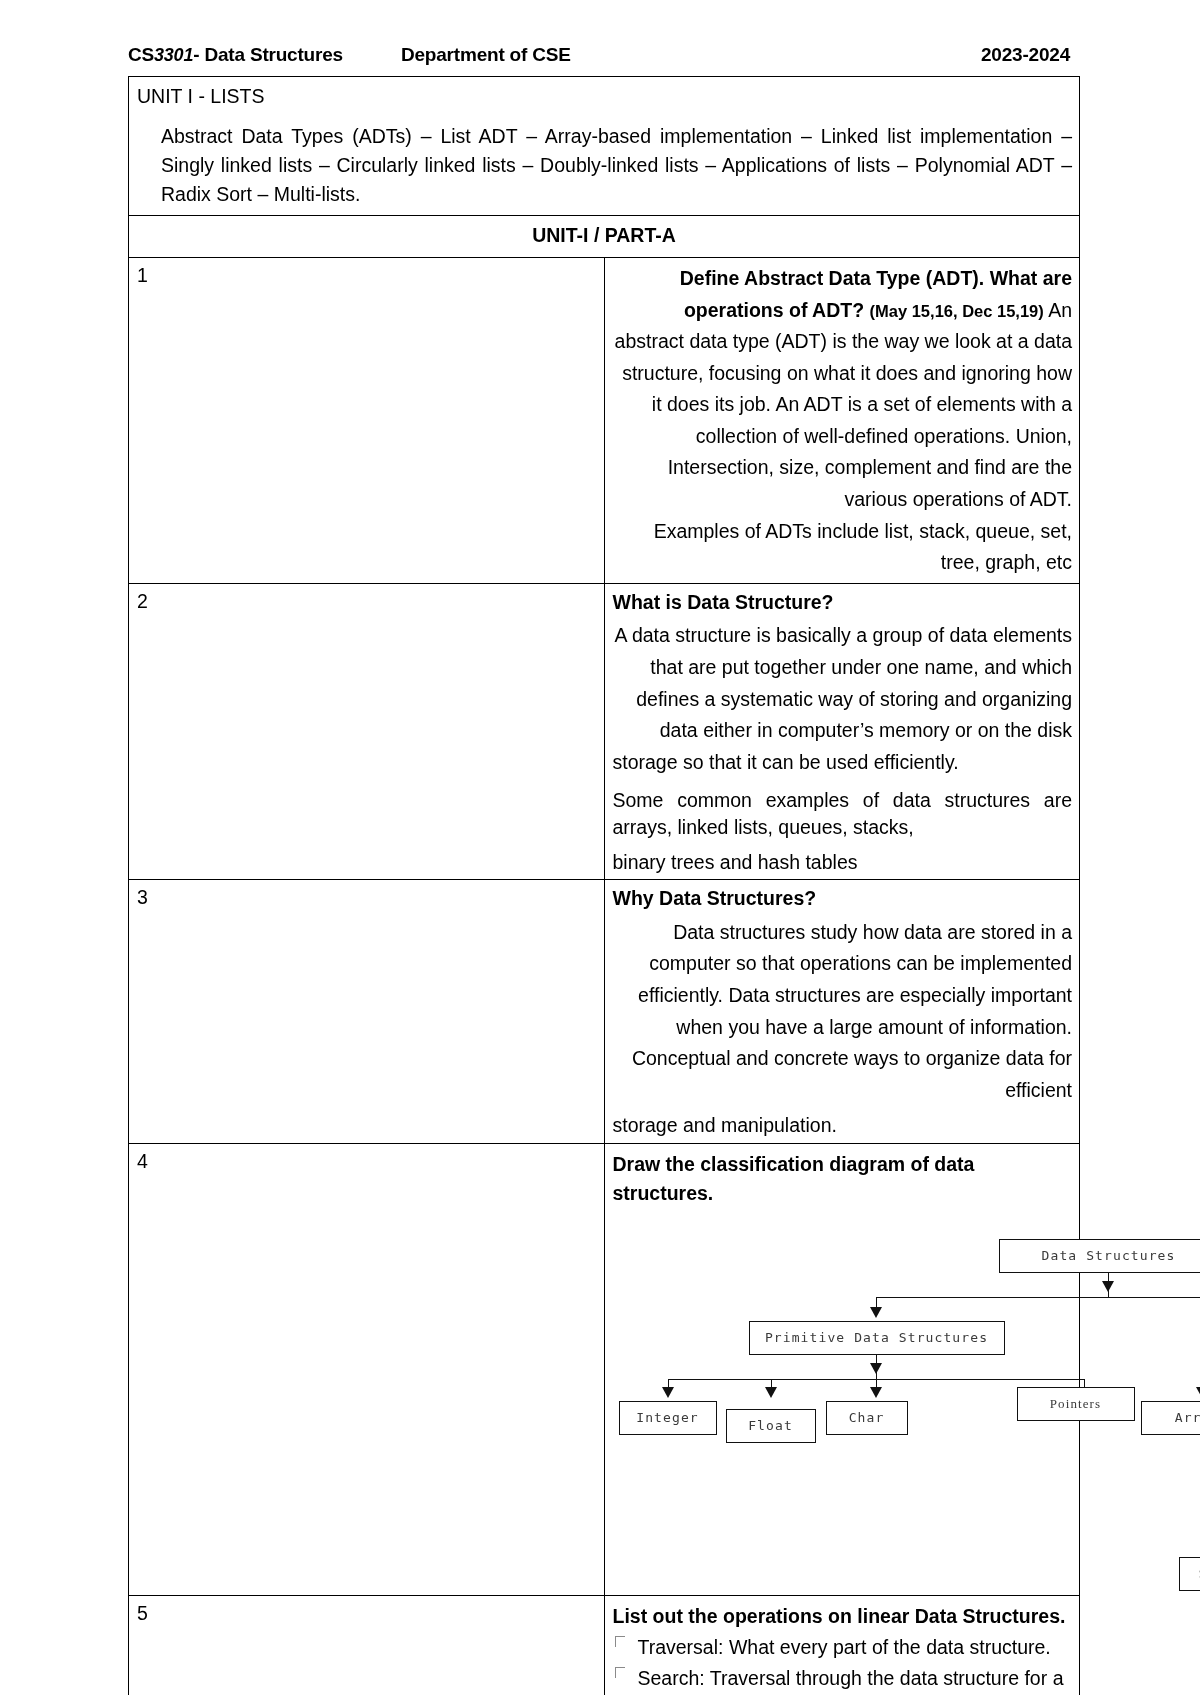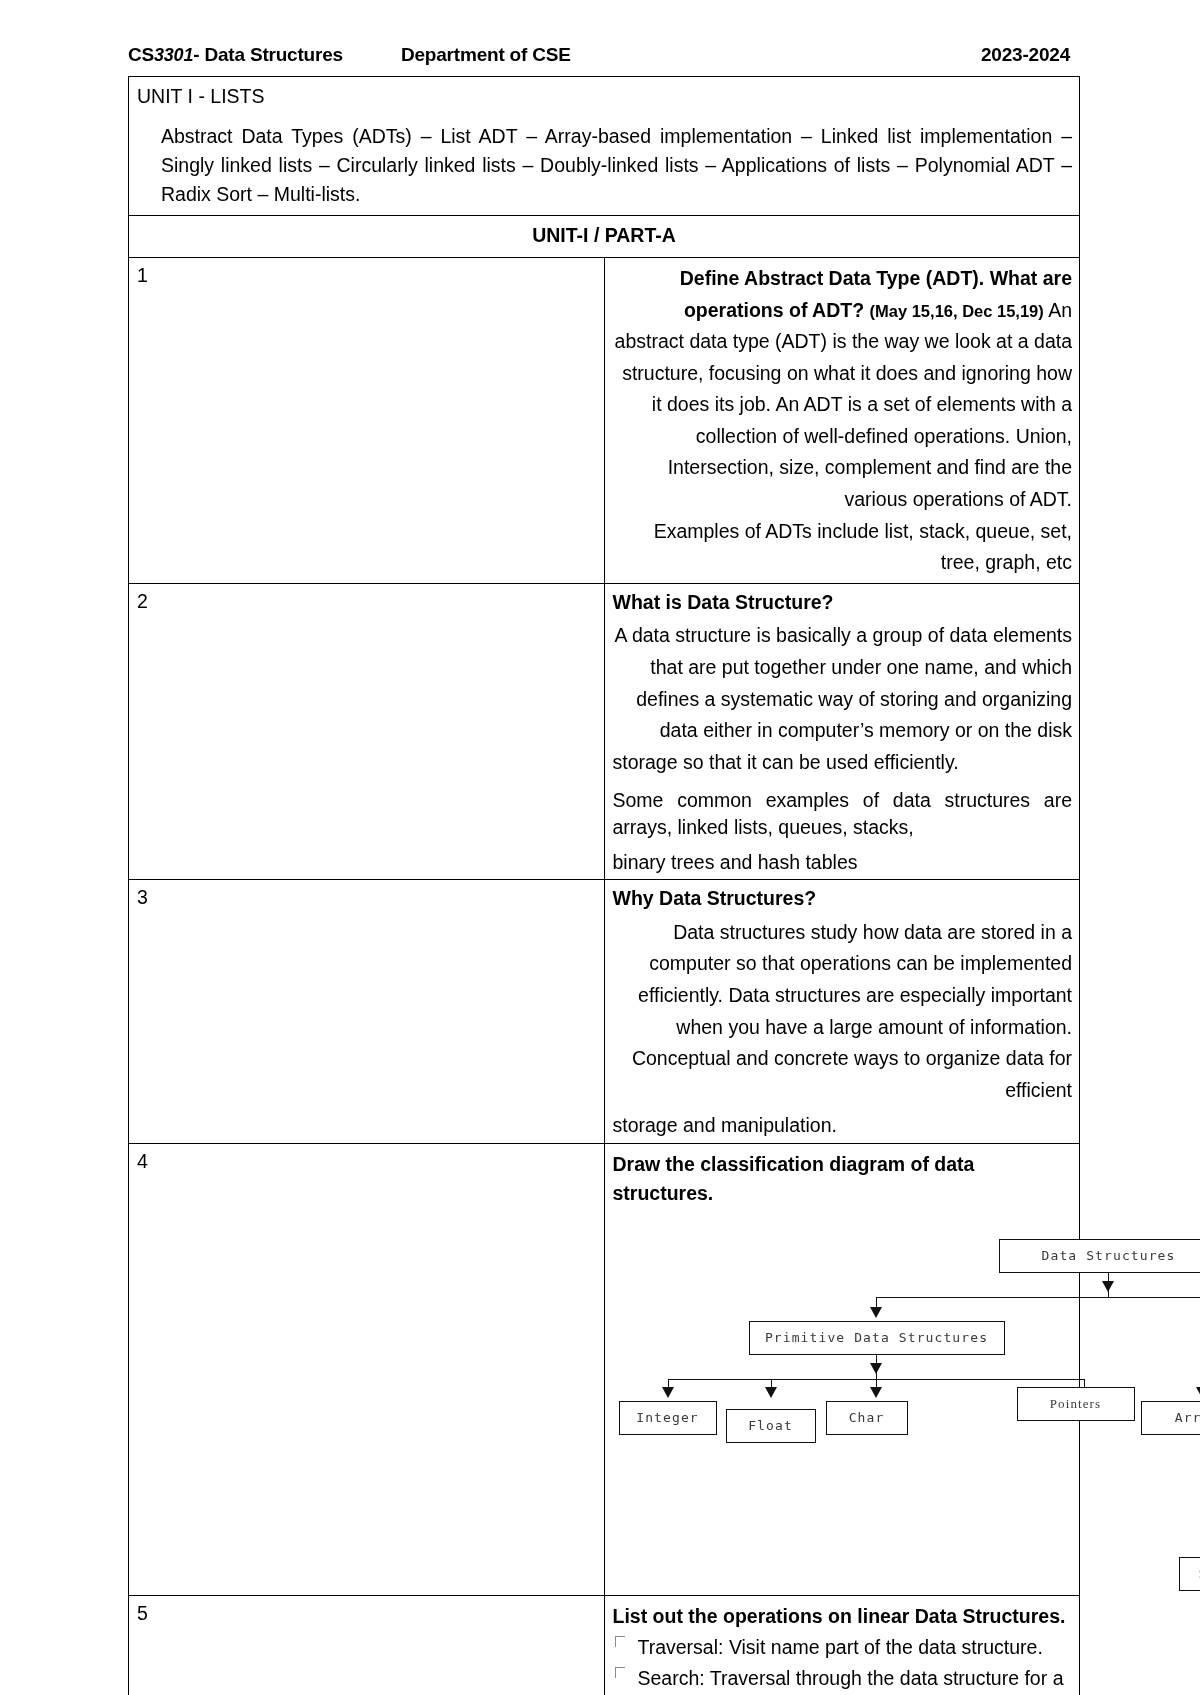--- a/index.html
+++ b/index.html
@@ -279,21 +279,21 @@
       </td>
     </tr>
 
     <tr>
       <td class="numcol">5</td>
       <td>
         <span class="qtitle-block" style="padding-top:2px;">List out the operations on linear Data Structures.</span>
         <ul class="bullet-list">
           <li>
             <span class="bullet-glyph"></span>
-            <span>Traversal: Visit name part of the data structure.</span>
+            <span>Traversal: What every part of the data structure.</span>
           </li>
           <li>
             <span class="bullet-glyph"></span>
             <span>Search: Traversal through the data structure for a given</span>
           </li>
 
         </ul>
       </td>
     </tr>
 

